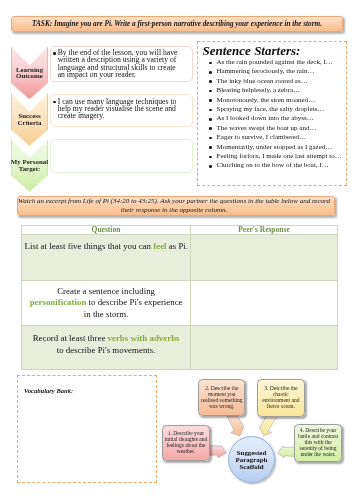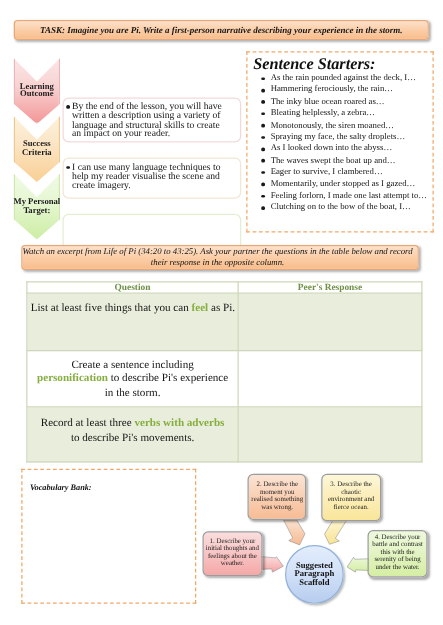--- a/index.html
+++ b/index.html
@@ -17,21 +17,21 @@
   
   .chev{position:absolute;left:10.7px;width:37.6px;
     clip-path:polygon(0 0,50% 36%,100% 0,100% 69%,50% 100%,0 69%);
     display:flex;align-items:center;justify-content:center;text-align:center;}
   .chev span{font-weight:bold;font-size:6.9px;color:#1c1c1c;line-height:6.9px;display:block;margin-top:1.5px;white-space:pre;}
   .chev-lo{top:46.2px;height:53px;background:linear-gradient(to bottom,#fbe6e6 0%,#f8d3d3 42%,#f39898 100%);border:0.5px solid #e9b7b7;box-sizing:border-box;}
   .chev-sc{top:92.7px;height:53px;background:linear-gradient(to bottom,#fdf1dc 0%,#fbe5c5 42%,#f9cf94 100%);border:0.5px solid #ecc98f;box-sizing:border-box;}
   .chev-pt{top:138.7px;height:53px;background:linear-gradient(to bottom,#f0fae5 0%,#e6f7d3 42%,#cdeda4 100%);border:0.5px solid #cfe6ac;box-sizing:border-box;}
 
   
-  .obox{position:absolute;left:50px;width:143.4px;box-sizing:border-box;border-radius:5px;background:#fff;margin-top:32px;}
+  .obox{position:absolute;left:50px;width:143.4px;box-sizing:border-box;border-radius:5px;background:#fff;}
   .obox ul{margin:0;padding:0;list-style:none;}
   .obox li{position:relative;font-size:7.7px;line-height:7.35px;color:#141414;padding-left:4.5px;white-space:pre-line;}
   .obox li:before{content:"";position:absolute;left:0.2px;top:3px;width:2.6px;height:2.6px;border-radius:50%;background:#1a1a1a;}
   .obox-1{top:46.3px;height:36px;border:1px solid #f3dada;padding:1.8px 2px 0 2.2px;}
   .obox-2{top:94.1px;height:33.3px;border:1px solid #f4e6d1;padding:2.6px 2px 0 2.2px;}
   .obox-3{top:138.9px;height:34.4px;border:1px solid #e3f0d2;}
 
   
   .ss{position:absolute;left:197px;top:41px;width:150px;height:145px;
     border:1.3px dashed #f2a968;box-sizing:border-box;padding:4px 2px 0 4px;}

